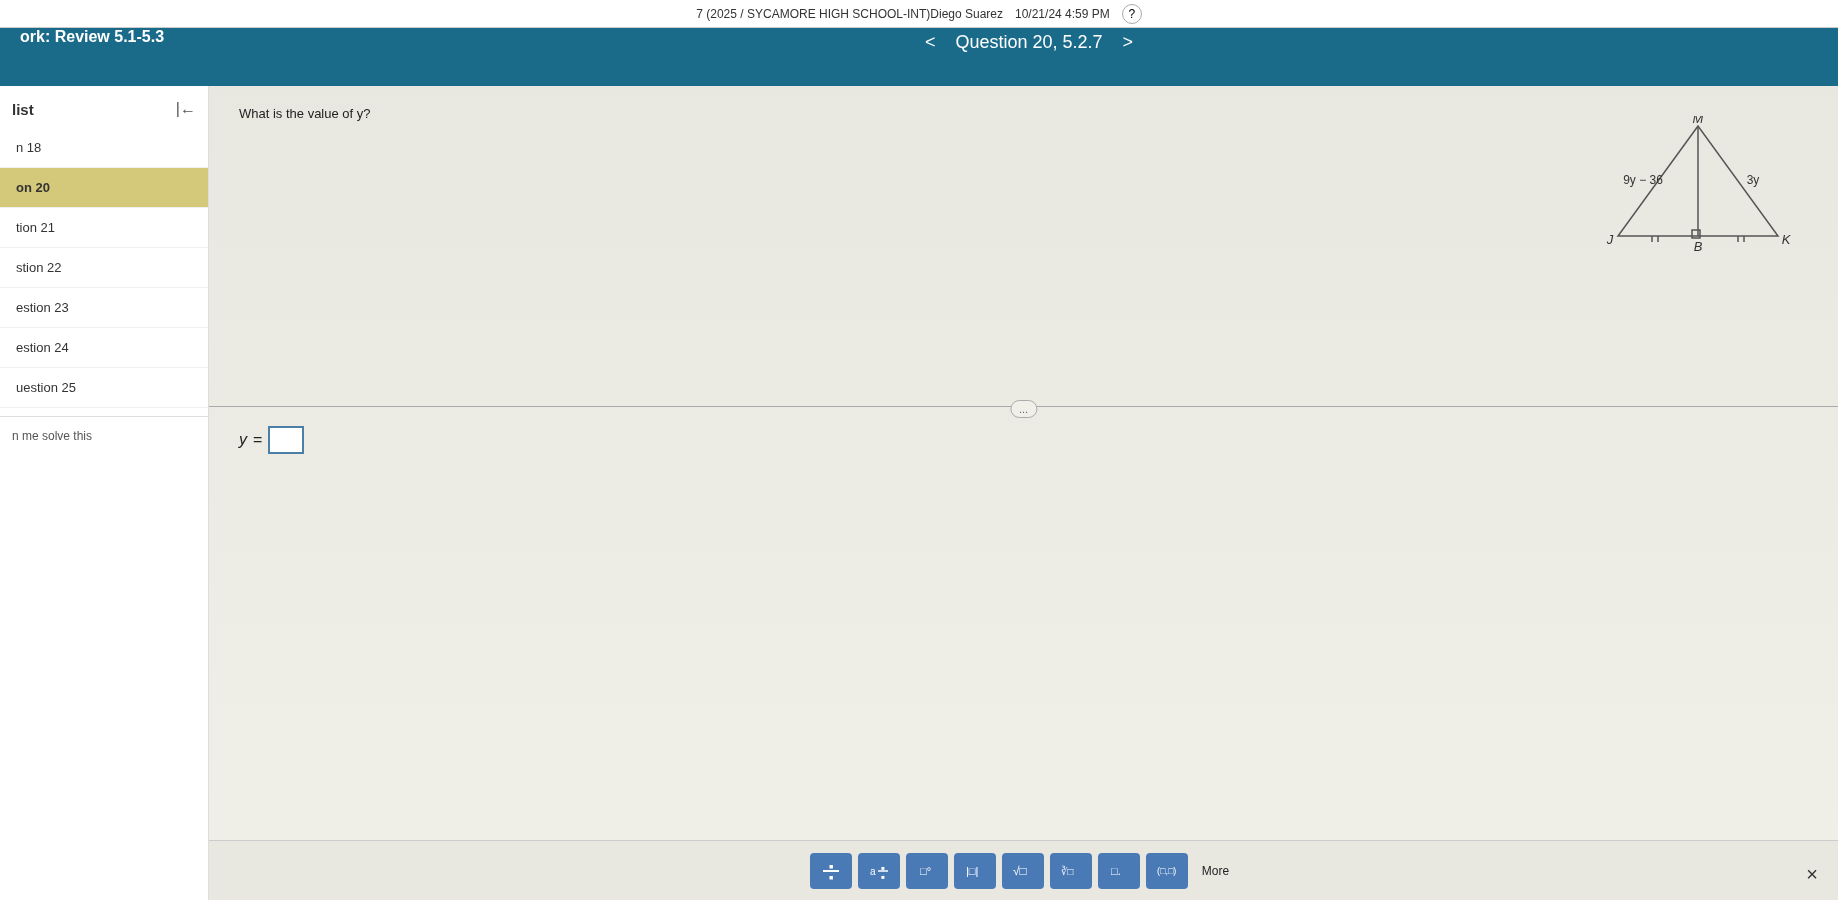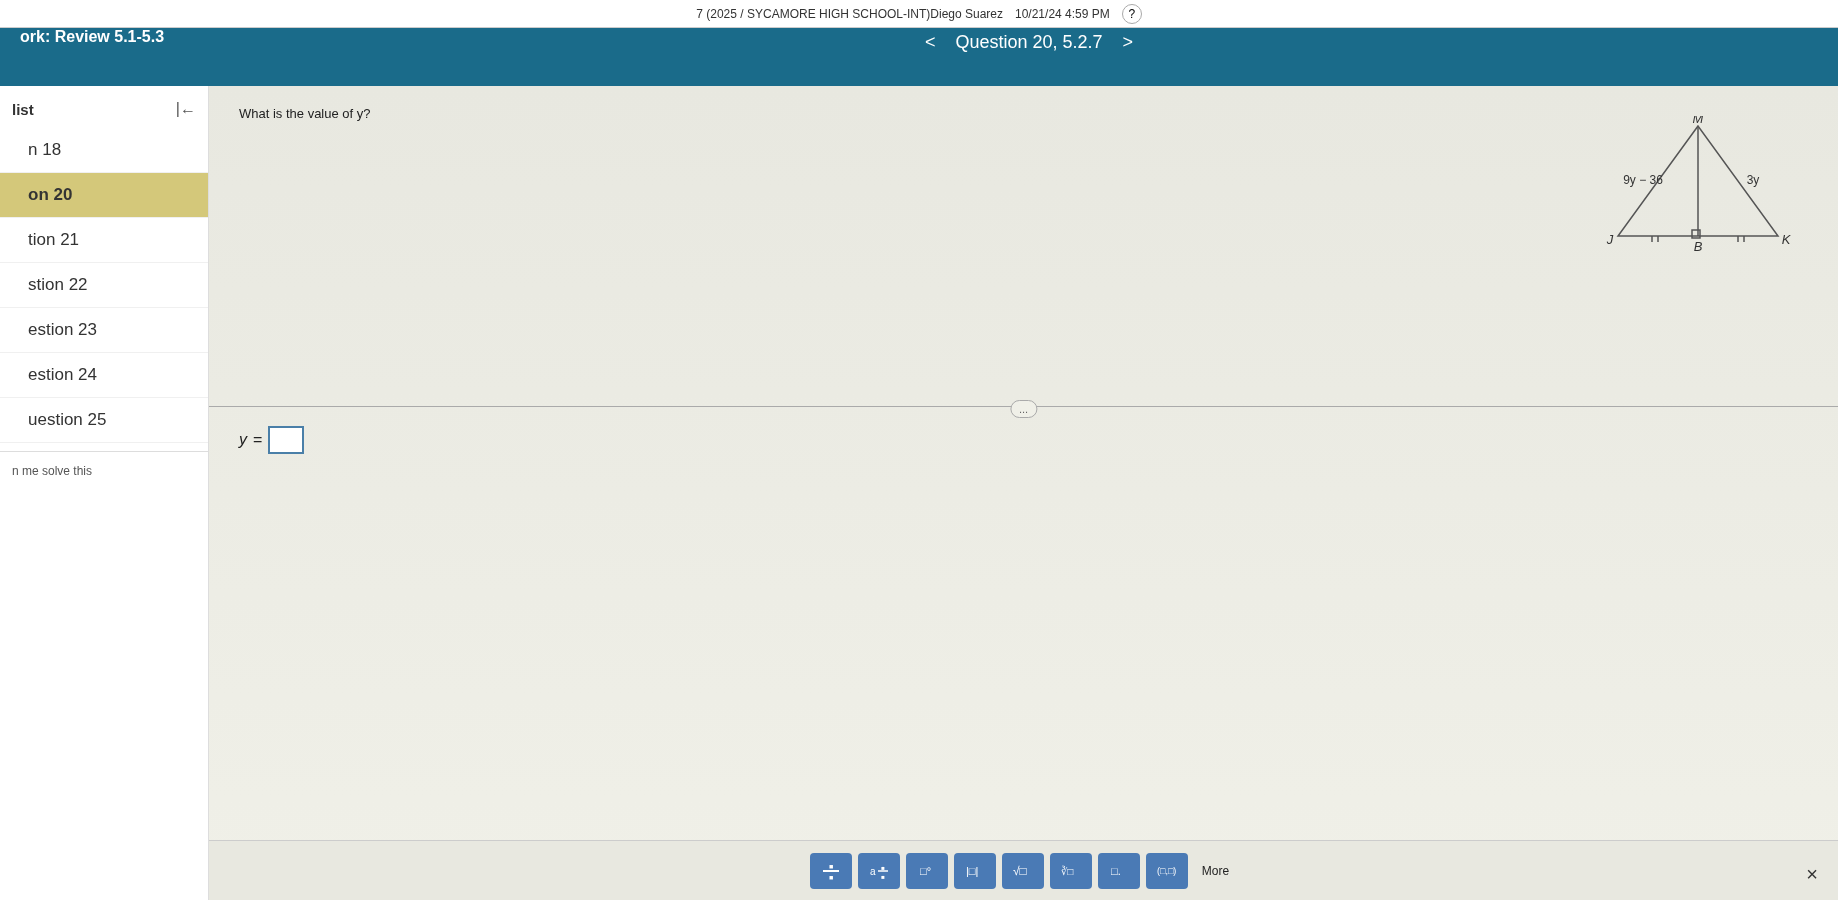--- a/index.html
+++ b/index.html
@@ -113,22 +113,22 @@
       color: #333;
     }
     .sidebar-collapse-btn {
       background: none;
       border: none;
       font-size: 16px;
       cursor: pointer;
       color: #555;
     }
     .sidebar-item {
-      padding: 12px 28px;
-      font-size: 17px;
+      padding: 12px 16px;
+      font-size: 13px;
       color: #333;
       cursor: pointer;
       border-bottom: 1px solid #f0f0f0;
     }
     .sidebar-item.active {
       background: #d4c87a;
       font-weight: bold;
     }
     .sidebar-bottom {
       padding: 12px;

